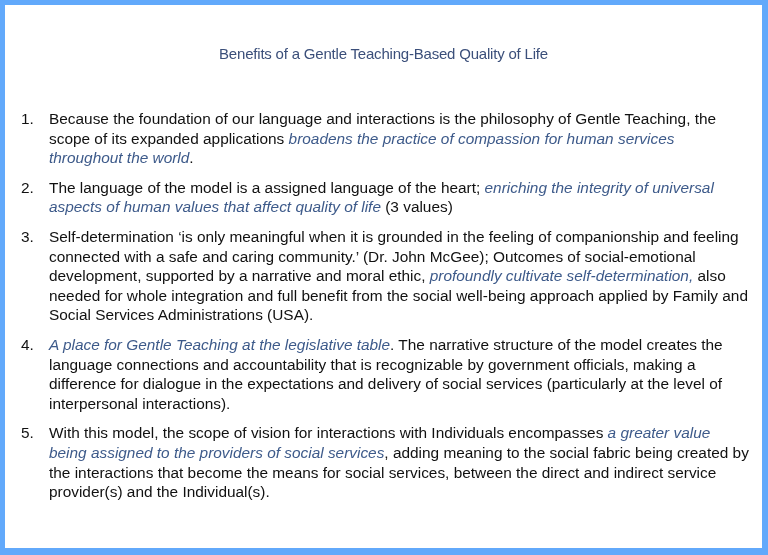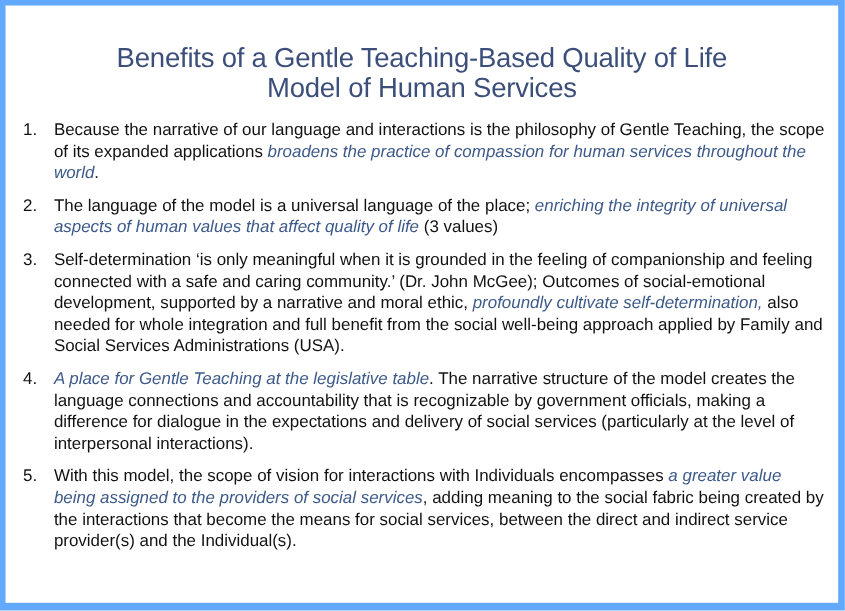--- a/index.html
+++ b/index.html
@@ -8,40 +8,39 @@
     background:#62a9fb;
     font-family:"Liberation Sans", "DejaVu Sans", sans-serif;
   }
   .slide {
     position:absolute; left:5px; top:5px; width:757px; height:543px;
     background:#ffffff;
   }
   .title {
     position:absolute; left:0; top:35px; width:100%;
     text-align:center; color:#3b4f7a;
-    font-size:25px; line-height:27px; letter-spacing:-0.2px;
+    font-size:15px; line-height:27px; letter-spacing:-0.2px;
   }
   .title span { display:block; }
   .list {
     position:absolute; left:16px; top:104px; width:730px;
     margin:0; padding:0; list-style:none;
     color:#111; font-size:15.4px; line-height:19.6px;
   }
   .item { position:relative; padding-left:28px; margin-bottom:10px; }
   .num { position:absolute; left:0; top:0; }
   .em { color:#3d5a8a; font-style:italic; }
 </style>
 </head>
 <body>
 
 <div class="slide">
   <div class="title">
     <span>Benefits of a Gentle Teaching-Based Quality of Life</span>
-    <span>Model of Human Services</span>
   </div>
   <ol class="list" id="benefits-list">
-      <li class="item"><span class="num">1.</span><span>Because the narrative of our language and interactions is the philosophy of Gentle Teaching, the scope of its expanded applications </span><span class="em">broadens the practice of compassion for human services throughout the world</span><span>.</span></li>
-      <li class="item"><span class="num">2.</span><span>The language of the model is a universal language of the place; </span><span class="em">enriching the integrity of universal aspects of human values that affect quality of life</span><span> (3 values)</span></li>
+      <li class="item"><span class="num">1.</span><span>Because the foundation of our language and interactions is the philosophy of Gentle Teaching, the scope of its expanded applications </span><span class="em">broadens the practice of compassion for human services throughout the world</span><span>.</span></li>
+      <li class="item"><span class="num">2.</span><span>The language of the model is a assigned language of the heart; </span><span class="em">enriching the integrity of universal aspects of human values that affect quality of life</span><span> (3 values)</span></li>
       <li class="item"><span class="num">3.</span><span>Self-determination ‘is only meaningful when it is grounded in the feeling of companionship and feeling connected with a safe and caring community.’ (Dr. John McGee); Outcomes of social-emotional development, supported by a narrative and moral ethic, </span><span class="em">profoundly cultivate self-determination,</span><span> also needed for whole integration and full benefit from the social well-being approach applied by Family and Social Services Administrations (USA).</span></li>
       <li class="item"><span class="num">4.</span><span class="em">A place for Gentle Teaching at the legislative table</span><span>. The narrative structure of the model creates the language connections and accountability that is recognizable by government officials, making a difference for dialogue in the expectations and delivery of social services (particularly at the level of interpersonal interactions).</span></li>
       <li class="item"><span class="num">5.</span><span>With this model, the scope of vision for interactions with Individuals encompasses </span><span class="em">a greater value being assigned to the providers of social services</span><span>, adding meaning to the social fabric being created by the interactions that become the means for social services, between the direct and indirect service provider(s) and the Individual(s).</span></li>
     </ol>
 </div>
 
 </body></html>

